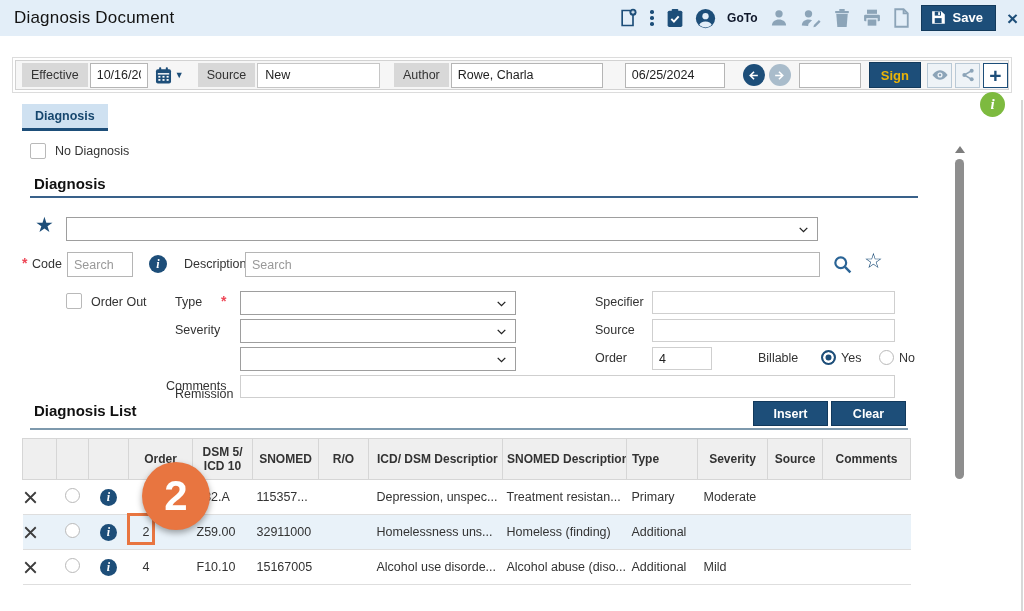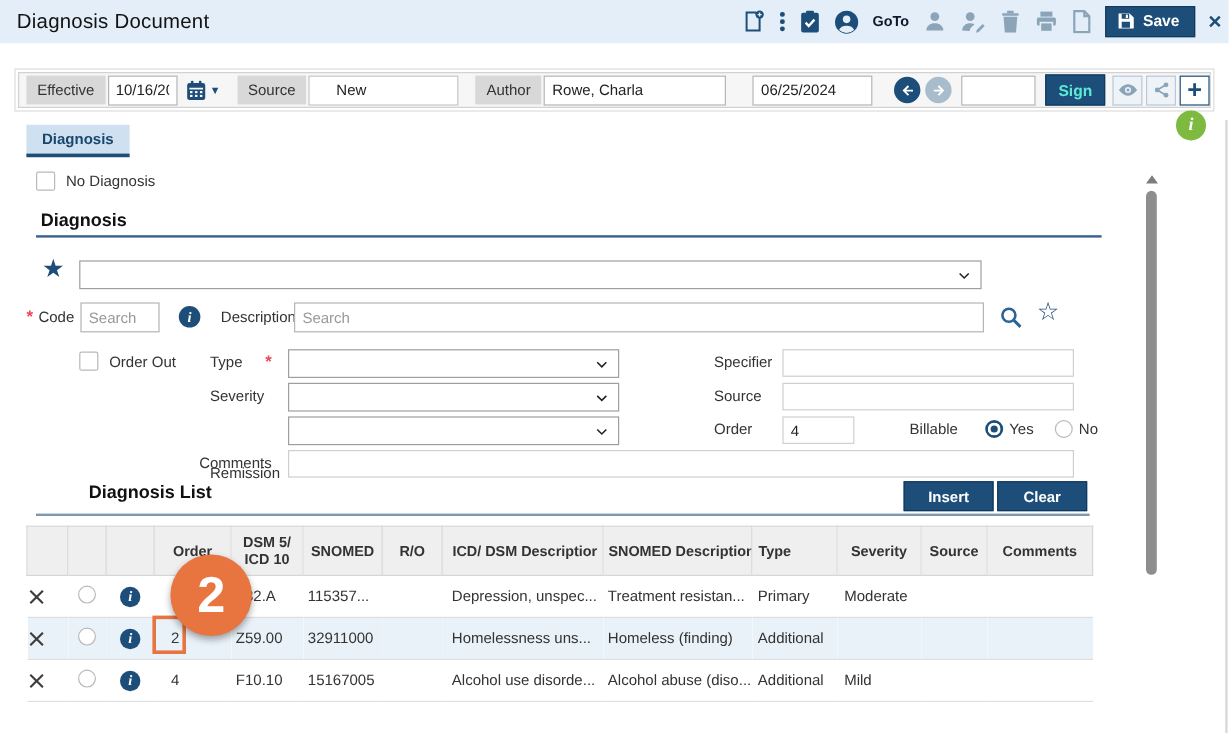--- a/index.html
+++ b/index.html
@@ -20,27 +20,27 @@
   .kebab i { width:3.5px; height:3.5px; border-radius:50%; background:#1d4e79; }
   .goto { font-size:12px; font-weight:bold; color:#0f172a; cursor:pointer; }
   .save-btn { display:inline-flex; align-items:center; gap:7px; background:#1d4e79; border:1px solid #133a5c; color:#fff; font-family:inherit; font-size:13px; font-weight:bold; padding:4px 12px 5px 9px; cursor:pointer; }
   .close-x { font-size:19px; font-weight:bold; color:#1d4e79; cursor:pointer; line-height:1; }
 
   
   .toolbar-outer { position:absolute; left:12px; top:57px; width:1000px; height:36px; background:#fff; border:1px solid #dcdcdc; padding:2px; }
   .toolbar { width:100%; height:100%; background:#f6f6f6; border:1px solid #d2d2d2; display:flex; align-items:center; padding-left:6px; }
   .lbl { background:#d8d8d8; color:#333; font-size:12.5px; padding:5px 9px; white-space:nowrap; }
   .txt { background:#fff; border:1px solid #b5b5b5; height:25px; font-family:inherit; font-size:12.5px; padding:0 6px; color:#222; }
-  .field { background:#fff; border:1px solid #c6c6c6; height:25px; display:flex; align-items:center; font-size:12.5px; padding:0 22px; color:#222; }
+  .field { background:#fff; border:1px solid #c6c6c6; height:25px; display:flex; align-items:center; font-size:12.5px; padding:0 7px; color:#222; }
   .cal-btn { display:inline-flex; align-items:center; gap:2px; padding:0 4px; margin-left:2px; cursor:pointer; }
   .caret-down { font-size:9px; color:#1d4e79; }
   .circ-btn { width:22px; height:22px; border-radius:50%; display:inline-flex; align-items:center; justify-content:center; cursor:pointer; flex:none; }
   .circ-navy { background:#1d4e79; }
   .circ-gray { background:#a9bccb; }
-  .sign-btn { background:#1d4e79; border:1px solid #133a5c; color:#5eead4; font-family:inherit; font-size:13px; font-weight:bold; height:26px; width:66px; cursor:pointer; }
+  .sign-btn { background:#1d4e79; border:1px solid #133a5c; color:#eab308; font-family:inherit; font-size:13px; font-weight:bold; height:26px; width:66px; cursor:pointer; }
   .sq-btn { width:25px; height:25px; border:1px solid #b9c9d6; background:#eef3f7; display:inline-flex; align-items:center; justify-content:center; cursor:pointer; flex:none; }
   .sq-btn.plus { border:1.5px solid #1d4e79; background:#fff; color:#1d4e79; font-size:21px; font-weight:bold; line-height:1; }
 
   
   .tab { position:absolute; left:22px; top:104px; background:#cfe1f1; color:#17476e; font-size:12.5px; font-weight:bold; padding:5px 13px 5px 13px; border-bottom:3px solid #1d4e79; cursor:pointer; }
 
   
   .checkbox { width:16px; height:16px; border:1.5px solid #b9b9b9; border-radius:2px; background:#fff; display:inline-block; cursor:pointer; flex:none; }
   .radio { width:15px; height:15px; border:1.5px solid #b9b9b9; border-radius:50%; background:#fff; display:inline-block; cursor:pointer; flex:none; }
   .radio.checked { border:2px solid #1d4e79; background:#1d4e79; box-shadow:inset 0 0 0 2.5px #fff; }
@@ -296,21 +296,21 @@
   <input class="txt" style="position: absolute; left: 652px; top: 347px; width: 60px; height: 23px; border-color: rgb(207, 207, 207);" value="4">
   <span class="flabel" style="position:absolute; left:758px; top:351px;">Billable</span>
   <span class="radio checked" style="position:absolute; left:821px; top:350px;"></span>
   <span class="flabel" style="position:absolute; left:841px; top:351px;">Yes</span>
   <span class="radio" style="position:absolute; left:879px; top:350px;"></span>
   <span class="flabel" style="position:absolute; left:899px; top:351px;">No</span>
 
   <span class="flabel" style="position:absolute; left:166px; top:379px;">Comments</span>
   <input class="txt" style="position: absolute; left: 240px; top: 375px; width: 655px; height: 23px; border-color: rgb(207, 207, 207);" value="">
 
-  <div class="sec-title" style="left:34px; top:402px;margin-left:40px;">Diagnosis List</div>
+  <div class="sec-title" style="left:34px; top:402px;">Diagnosis List</div>
   <button class="list-btn" style="left:753px; top:401px;">Insert</button>
   <button class="list-btn" style="left:831px; top:401px;">Clear</button>
   <div class="sec-line" style="left:30px; top:428px; width:878px; background:#7e99ad;"></div>
 
   <table class="grid">
     <colgroup>
       <col style="width:34px">
         <col style="width:32px">
         <col style="width:40px">
         <col style="width:64px">

